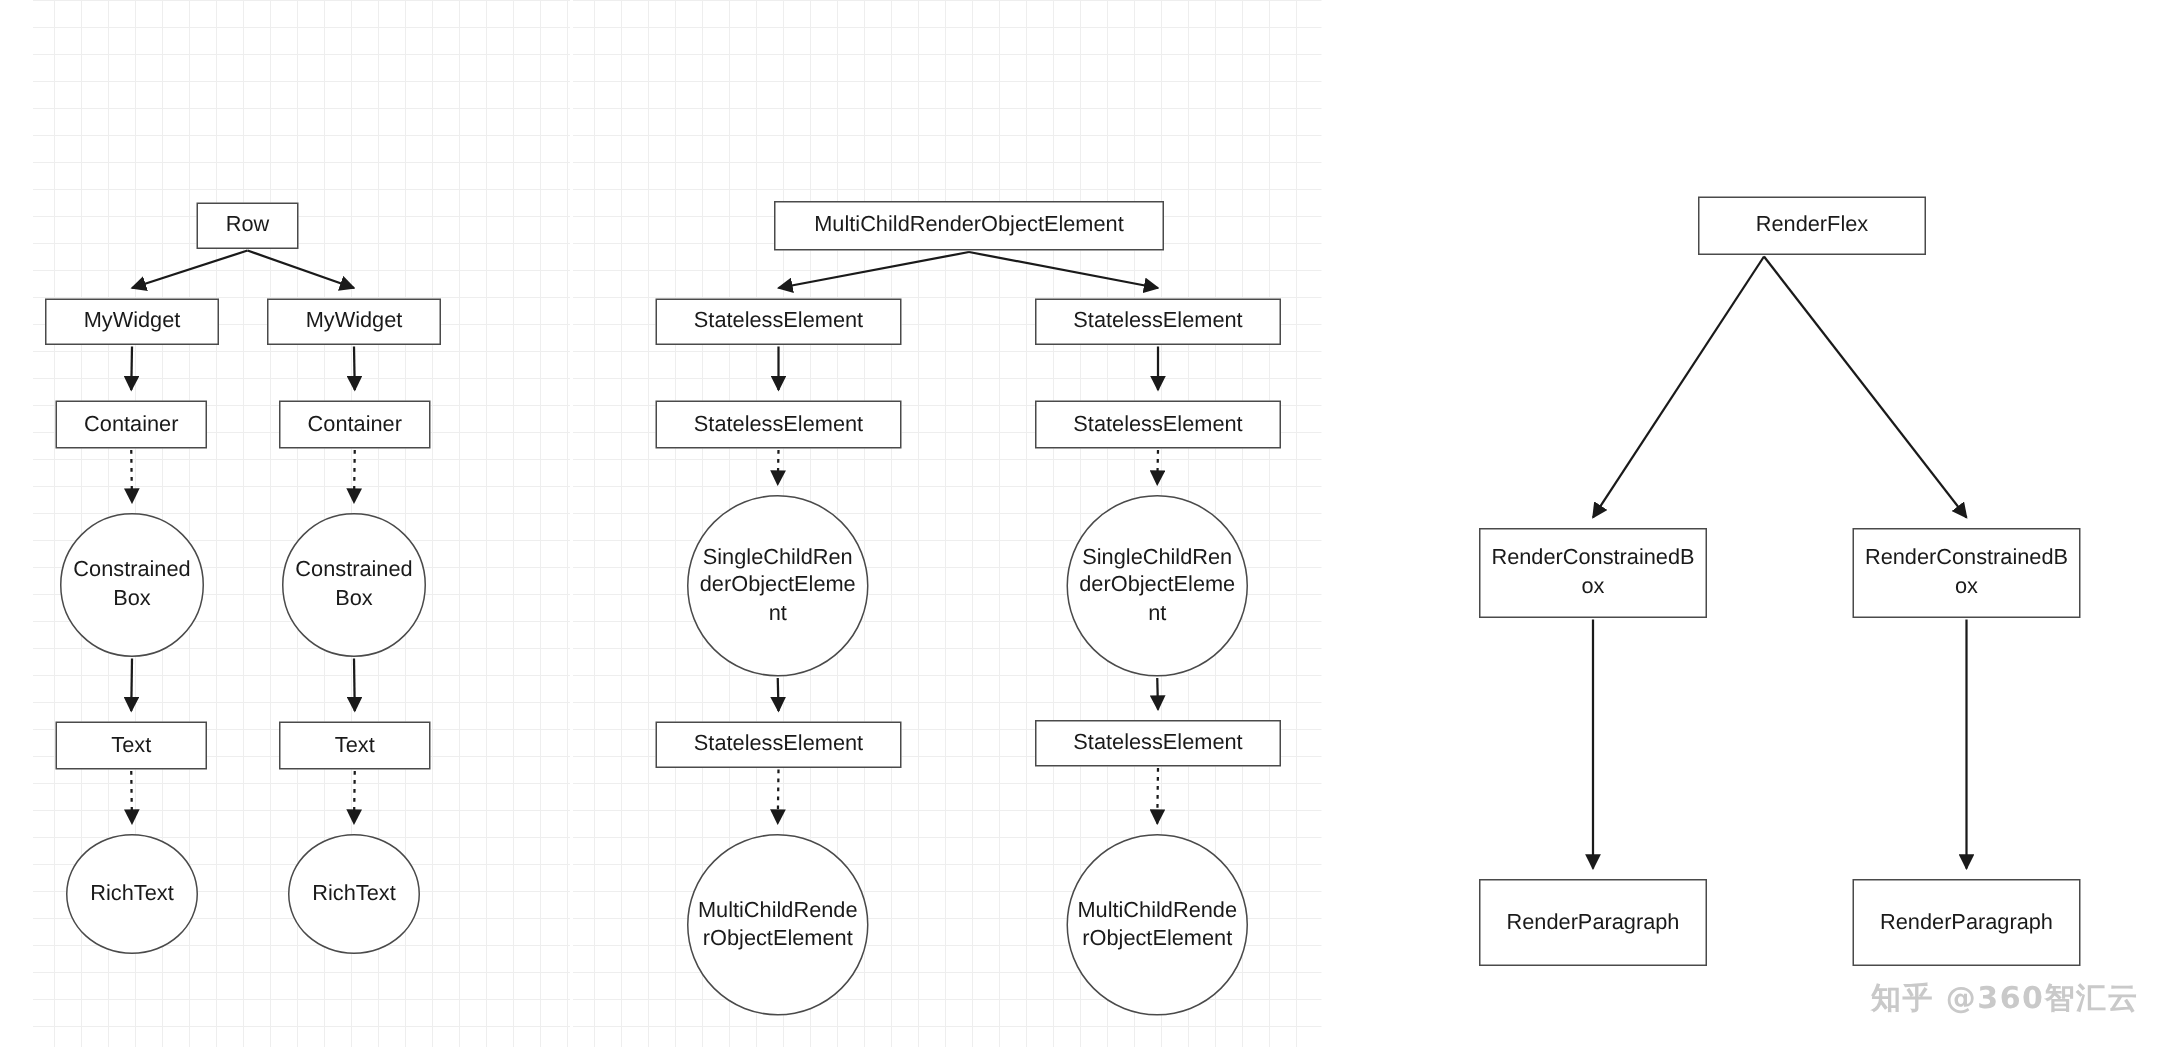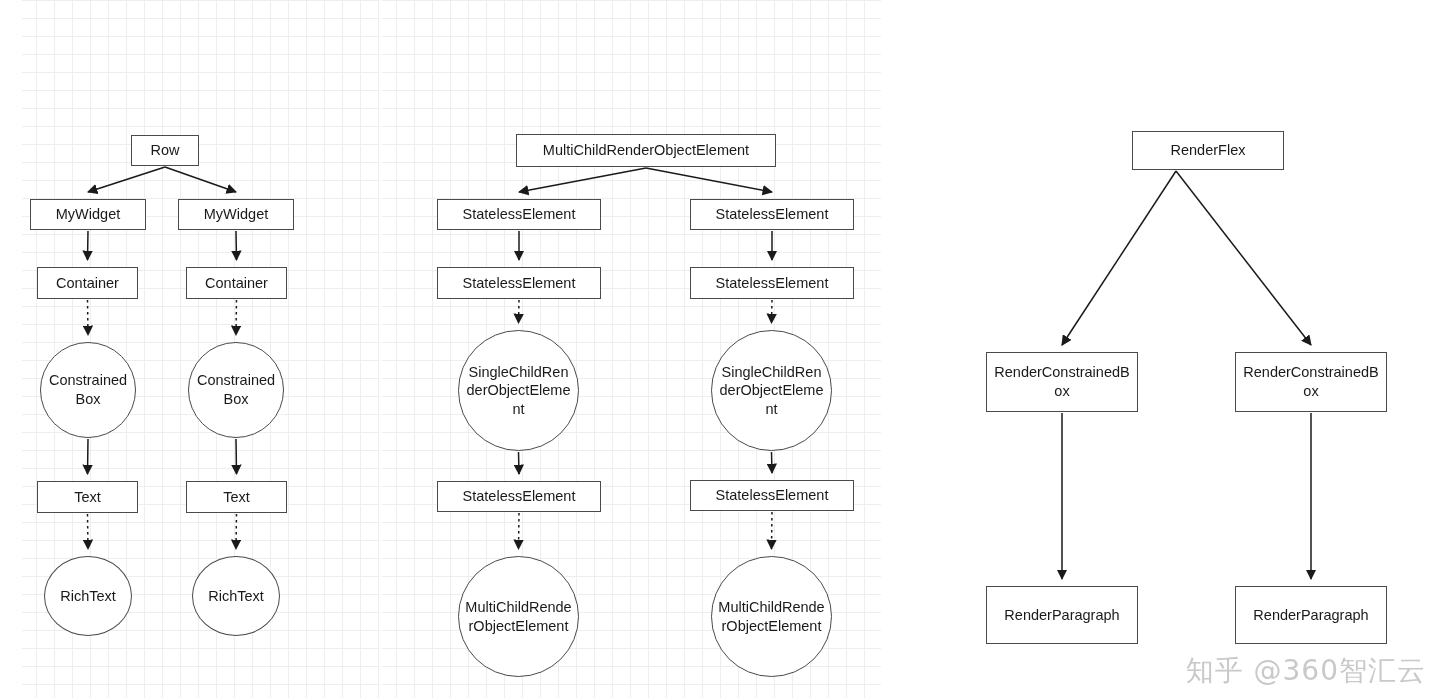--- a/index.html
+++ b/index.html
@@ -51,27 +51,28 @@
     line-height: 1.28;
     padding: 2px 6px;
     word-break: break-word;
     z-index: 3;
   }
   .node.rect { border-radius: 0; }
   .node.circle { border-radius: 50%; }
   .watermark {
     position: absolute;
     right: 14px;
-    bottom: 8px;
-    font-size: 28px;
+    bottom: 19px;
+    font-size: 20px;
     color: #c9c9c9;
     font-family: "DejaVu Sans", sans-serif;
     letter-spacing: 1px;
     z-index: 5;
     user-select: none;
+    font-weight: bold;
   }
 </style>
 </head>
 <body>
 
 <div id="canvas">
 
   <div class="white-strip" style="left:0;width:22px;"></div>
   <div class="white-strip" style="left:380px;width:2px;"></div>
   <div class="white-strip" style="left:881px;width:559px;"></div>

